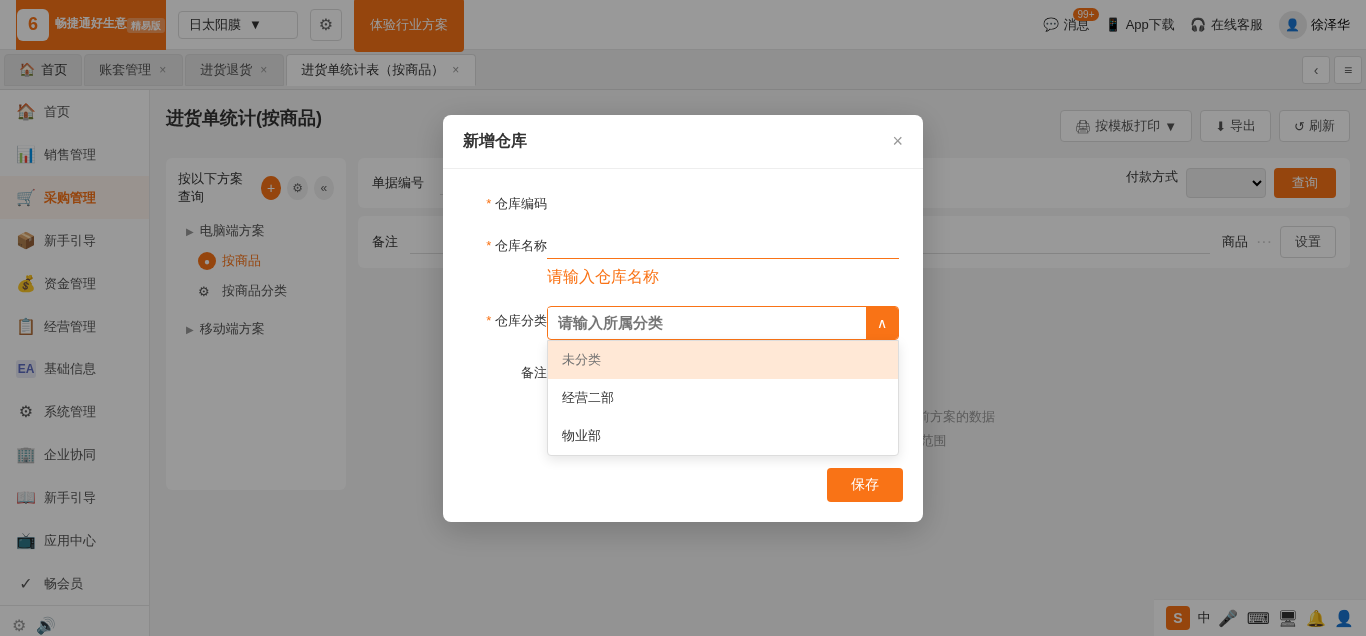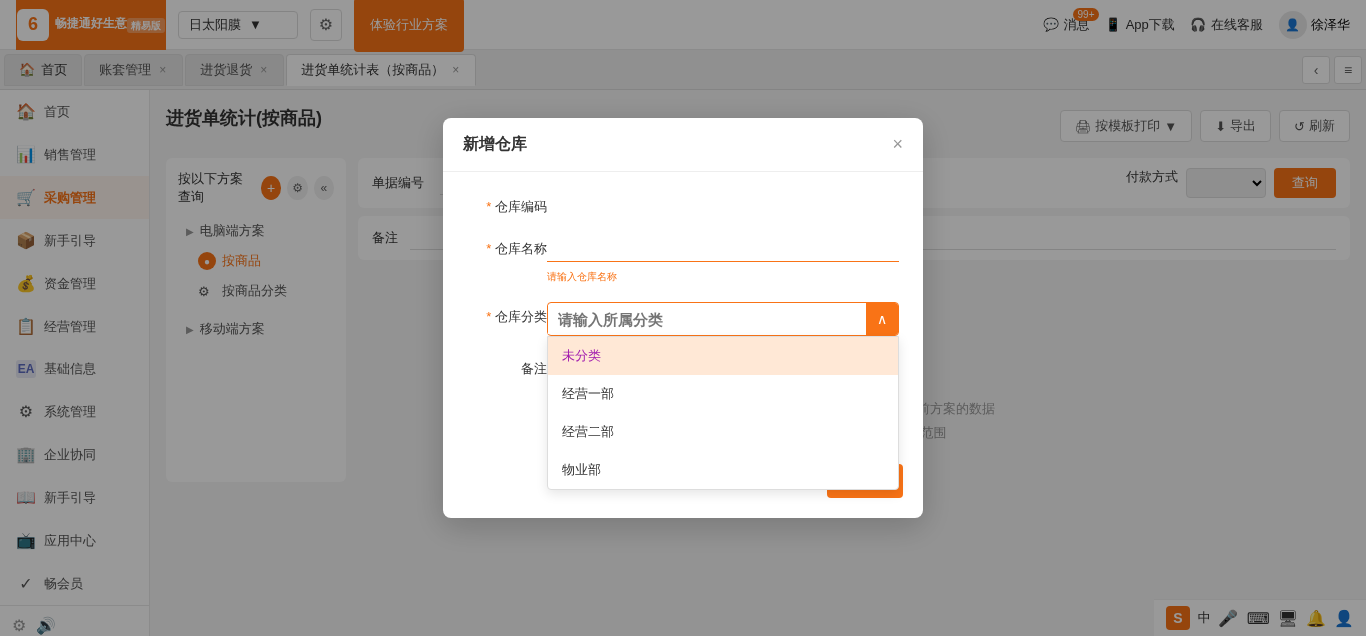--- a/index.html
+++ b/index.html
@@ -186,21 +186,21 @@
     }
     .form-label {
       width: 80px; text-align: right; padding-top: 6px;
       font-size: 13px; color: #333; flex-shrink: 0;
     }
     .form-input {
       flex: 1; border: none; border-bottom: 1px solid #ccc;
       padding: 6px 8px; font-size: 13px; outline: none; color: #333;
     }
     .form-input.error { border-bottom-color: #f97316; }
-    .error-msg { color: #f97316; font-size: 10px; margin-top: 8px; }
+    .error-msg { color: #f97316; font-size: 16px; margin-top: 8px; }
     .form-field-wrap { flex: 1; display: flex; flex-direction: column; position: relative; }
 
     .category-input-wrap {
       display: flex; align-items: center;
       border: 1px solid #f97316; border-radius: 4px; overflow: visible;
       position: relative;
     }
     .category-input {
       flex: 1; border: none; padding: 6px 10px; font-size: 15px; outline: none;
       color: #4d7c0f; background: #fff; font-weight: bold;
@@ -214,21 +214,21 @@
     
     .dropdown-list {
       position: absolute; top: 100%; left: 0; right: 0;
       background: #fff; border: 1px solid #ddd; border-radius: 0 0 4px 4px;
       box-shadow: 0 4px 12px rgba(0,0,0,0.1); z-index: 200;
       min-width: 260px;
     }
     .dropdown-item {
       padding: 10px 14px; cursor: pointer; font-size: 13px; color: #333;
     }
-    .dropdown-item.selected { background: #ffe8d6; color: #a21caf; }
+    .dropdown-item.selected { background: #ffe8d6; color: #737373; }
 
     .form-textarea {
       flex: 1; border: 1px solid #ddd; border-radius: 4px;
       padding: 6px 8px; font-size: 13px; resize: none; height: 60px; outline: none;
     }
     .modal-footer {
       display: flex; justify-content: flex-end; gap: 10px;
       padding: 12px 20px 20px; border-top: none;
     }
     .btn-save {
@@ -435,20 +435,25 @@
             <span style="font-size:13px;color:#333;">付款方式</span>
             <select style="border:1px solid #ddd;border-radius:4px;padding:4px 8px;font-size:13px;outline:none;min-width:80px;">
               <option></option>
             </select>
             <button class="btn-primary">查询</button>
           </div>
         </div>
         <div style="background:#fff;border-radius:6px;padding:10px 14px;display:flex;align-items:center;gap:12px;">
           <span style="font-size:13px;color:#333;">备注</span>
           <input style="border-top: none; border-right: none; border-left: none; border-image: initial; border-bottom: 1px solid rgb(221, 221, 221); padding: 4px 8px; font-size: 13px; outline: none; flex: 1 1 0%;" placeholder="">
+          <div style="margin-left:auto;display:flex;gap:8px;align-items:center;">
+            <span style="font-size:13px;color:#333;">商品</span>
+            <span style="color:#ccc;font-size:16px;">···</span>
+            <button class="btn-outline">设置</button>
+          </div>
         </div>
 
         <div class="empty-state">
           <div class="empty-illustration">
             <span style="font-size:48px;">📊</span>
           </div>
           <div style="display:flex;align-items:center;gap:6px;margin-bottom:6px;">
             <span style="width:16px;height:16px;border-radius:50%;background:#f97316;color:#fff;display:inline-flex;align-items:center;justify-content:center;font-size:11px;">●</span>
             <span style="color:#999;font-size:13px;">点击右上角查询按钮，可查看当前方案的数据</span>
           </div>
@@ -495,21 +500,20 @@
           <span>仓库分类</span>
         </label>
         <div class="form-field-wrap" style="position:relative;">
           <div class="category-input-wrap">
             <input class="category-input" placeholder="请输入所属分类" style="">
             <div class="category-arrow">∧</div>
           </div>
 
           <div class="dropdown-list">
             <div class="dropdown-item selected">未分类</div>
-            <div class="dropdown-item">经营一部</div>
             <div class="dropdown-item">经营二部</div>
             <div class="dropdown-item">物业部</div>
           </div>
         </div>
       </div>
 
       <div class="form-row">
         <label class="form-label">
           <span>备注</span>
         </label>

